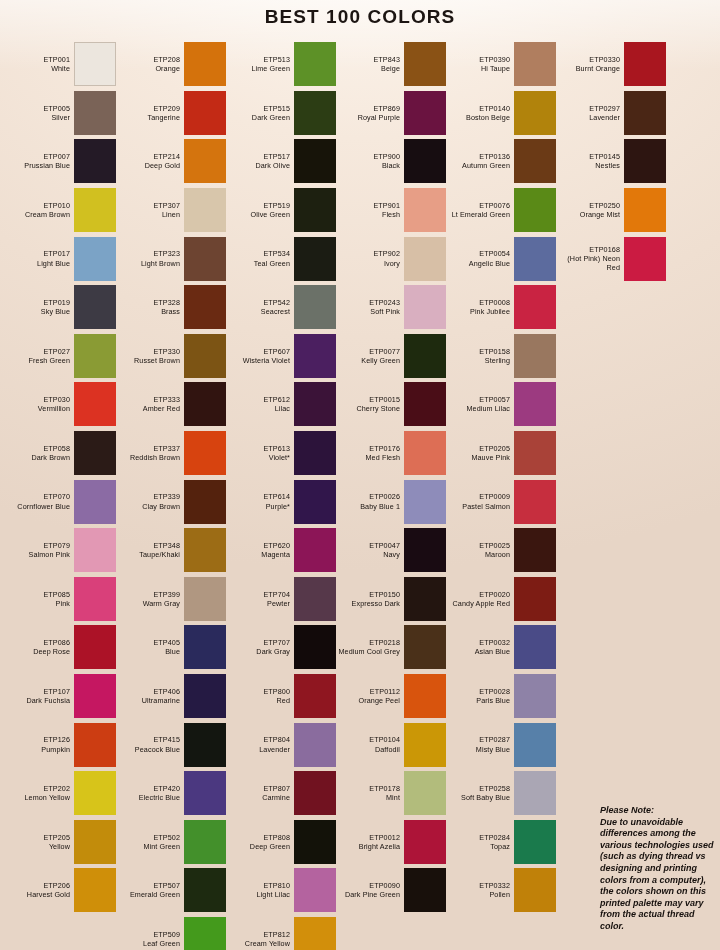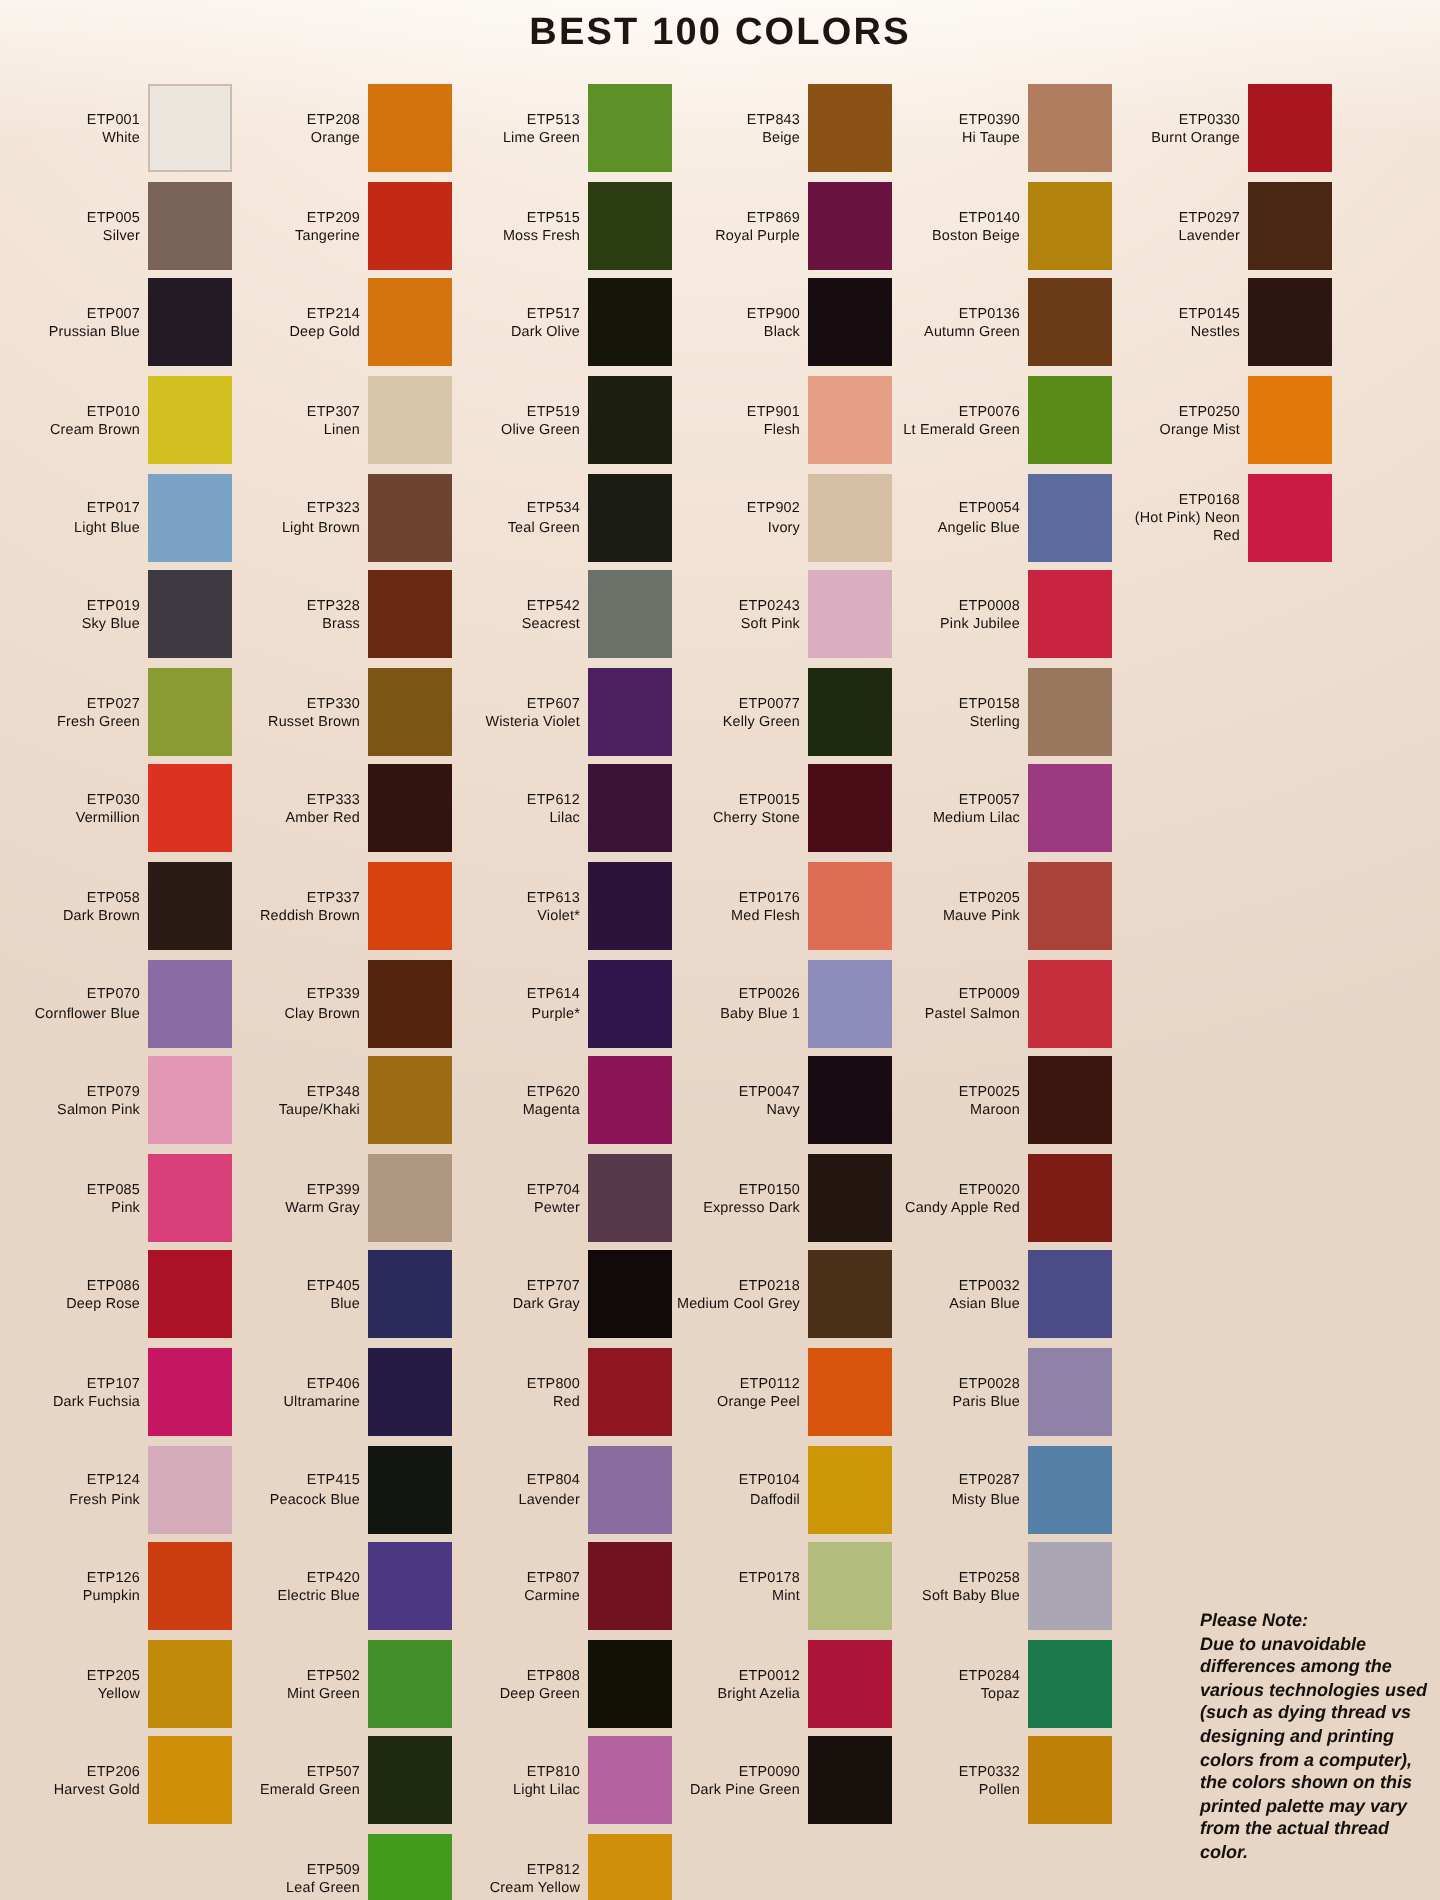--- a/index.html
+++ b/index.html
@@ -180,34 +180,34 @@
       </div>
       <div class="cell">
         <div class="lab">
           <span class="code">ETP107</span>
           <span class="nm">Dark Fuchsia</span>
         </div>
         <div class="sw" style="background: rgb(197, 23, 97);"></div>
       </div>
       <div class="cell">
         <div class="lab">
-          <span class="code">ETP124</span>
-          <span class="nm">Fresh Pink</span>
-        </div>
-        <div class="sw" style="background: rgb(212, 171, 185);"></div>
-      </div>
-      <div class="cell">
-        <div class="lab">
           <span class="code">ETP126</span>
           <span class="nm">Pumpkin</span>
         </div>
         <div class="sw" style="background: rgb(204, 61, 18);"></div>
       </div>
       <div class="cell">
         <div class="lab">
+          <span class="code">ETP202</span>
+          <span class="nm">Lemon Yellow</span>
+        </div>
+        <div class="sw" style="background: rgb(215, 196, 26);"></div>
+      </div>
+      <div class="cell">
+        <div class="lab">
           <span class="code">ETP205</span>
           <span class="nm">Yellow</span>
         </div>
         <div class="sw" style="background: rgb(194, 140, 11);"></div>
       </div>
       <div class="cell">
         <div class="lab">
           <span class="code">ETP206</span>
           <span class="nm">Harvest Gold</span>
         </div>
@@ -353,21 +353,21 @@
       <div class="cell">
         <div class="lab">
           <span class="code">ETP513</span>
           <span class="nm">Lime Green</span>
         </div>
         <div class="sw" style="background: rgb(93, 145, 39);"></div>
       </div>
       <div class="cell">
         <div class="lab">
           <span class="code">ETP515</span>
-          <span class="nm">Moss Fresh</span>
+          <span class="nm">Dark Green</span>
         </div>
         <div class="sw" style="background: rgb(44, 61, 20);"></div>
       </div>
       <div class="cell">
         <div class="lab">
           <span class="code">ETP517</span>
           <span class="nm">Dark Olive</span>
         </div>
         <div class="sw" style="background: rgb(23, 20, 9);"></div>
       </div>

